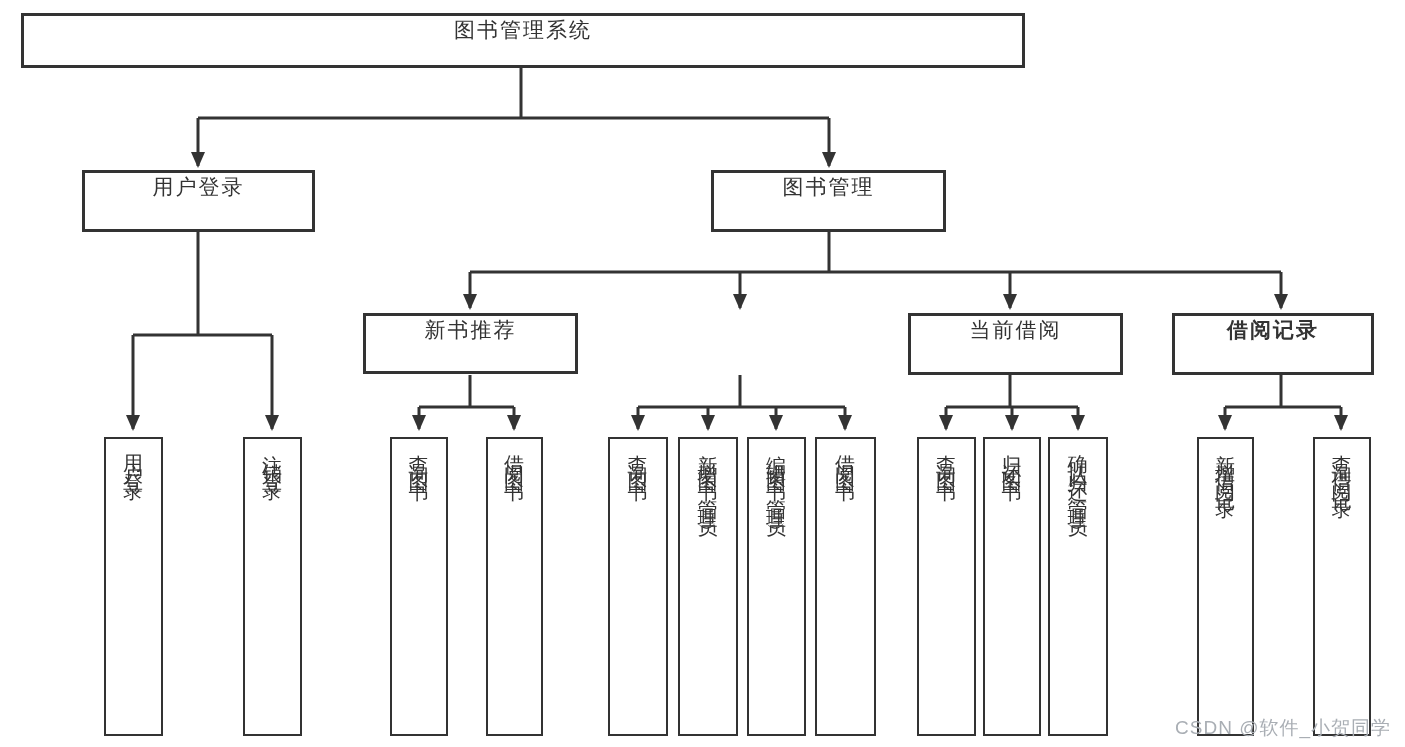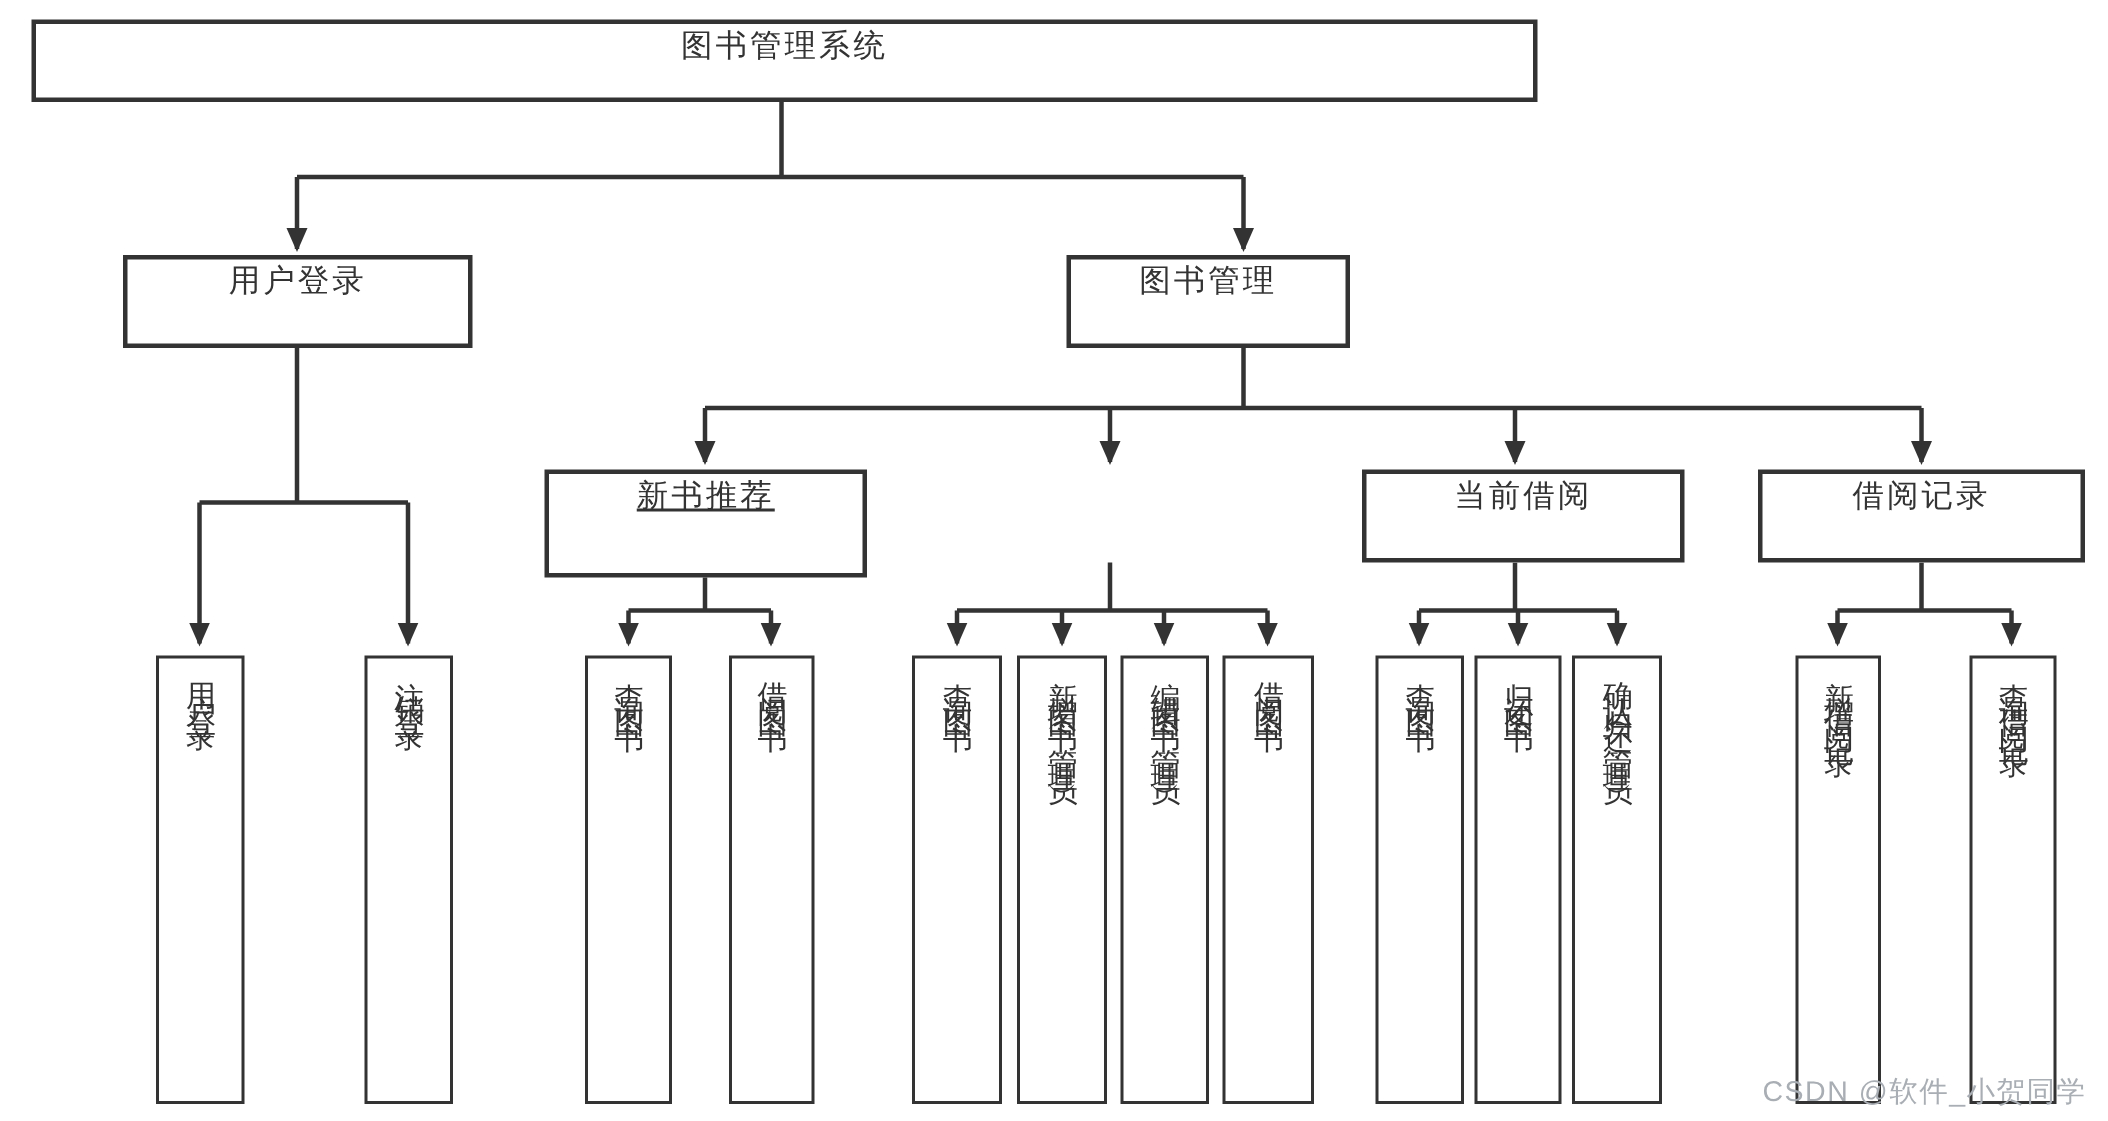--- a/index.html
+++ b/index.html
@@ -96,31 +96,31 @@
     </g>
   </svg>
 
   <div class="node hnode" style="left:21px; top:13px; width:1004px; height:55px;">
     <span>图书管理系统</span>
   </div>
 
   <div class="node hnode" style="left:82px; top:170px; width:233px; height:62px;">
     <span>用户登录</span>
   </div>
-  <div class="node hnode" style="left:711px; top:170px; width:189px; height:62px;">
+  <div class="node hnode" style="left:711px; top:170px; width:235px; height:62px;">
     <span>图书管理</span>
   </div>
 
-  <div class="node hnode" style="left:363px; top:313px; width:215px; height:72px;text-decoration:underline;">
+  <div class="node hnode" style="left:363px; top:313px; width:215px; height:61px;">
     <span>新书推荐</span>
   </div>
   <div class="node hnode" style="left:908px; top:313px; width:215px; height:62px;">
     <span>当前借阅</span>
   </div>
-  <div class="node hnode" style="left:1172px; top:313px; width:218px; height:62px;">
+  <div class="node hnode" style="left:1172px; top:313px; width:202px; height:62px;font-weight:bold;">
     <span>借阅记录</span>
   </div>
 
   <div class="node vnode" style="left:104px; top:437px; width:59px; height:299px;">
     <span>用户登录</span>
   </div>
   <div class="node vnode" style="left:243px; top:437px; width:59px; height:299px;">
     <span>注销登录</span>
   </div>
 

